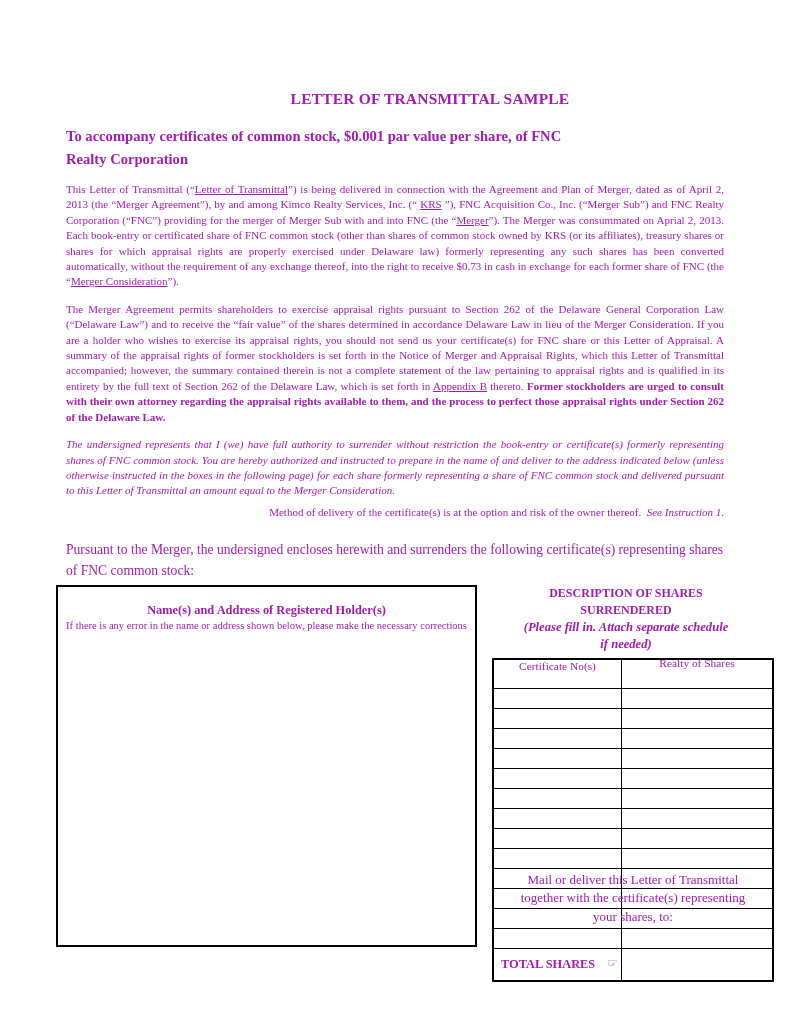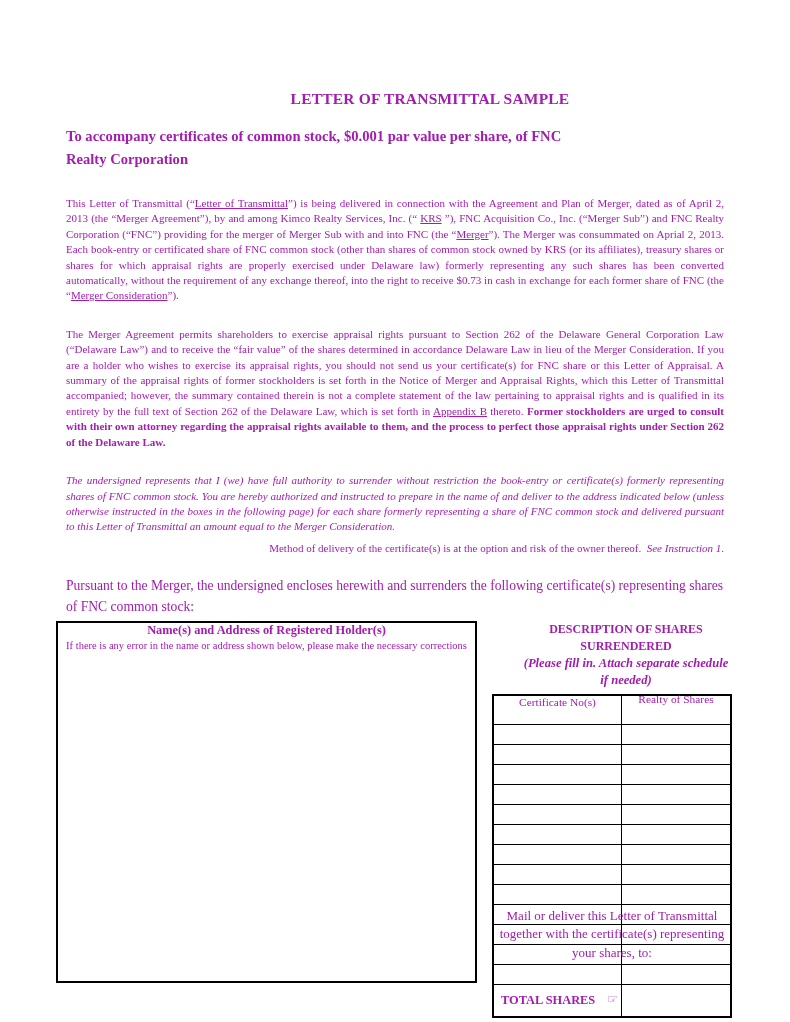--- a/index.html
+++ b/index.html
@@ -22,26 +22,26 @@
     font-size:15.5px;
     letter-spacing:0.2px;
   }
   .subtitle {
     margin-top:17px;
     font-weight:bold;
     font-size:14.6px;
     line-height:23px;
   }
   .para {
-    margin-top:23px;
+    margin-top:12px;
     font-size:11px;
     line-height:15.4px;
     text-align:justify;
   }
-  .para.first { margin-top:25px; }
+  .para.first { margin-top:11px; }
   .para .u { text-decoration:underline; }
   .para .b { font-weight:bold; }
   .para .i, .italic { font-style:italic; }
   .method-line {
     margin-top:7px;
     text-align:right;
     font-size:11px;
   }
   .method-line .i { font-style:italic; }
 
@@ -56,39 +56,39 @@
     margin-left:-10px;
     width:704px;
     display:flex;
     align-items:flex-start;
   }
   .holder-box {
     box-sizing:border-box;
     width:421px;
     height:362px;
     border:2px solid #000;
-    padding-top:0;
+    padding-top:16px;
   }
   .holder-title { text-align:center; font-weight:bold; font-size:12.4px; }
   .holder-note  { text-align:center; font-size:10.5px; margin-top:2px; white-space:nowrap; }
   .holder-fill  { height:320px; }
 
   .right-col { width:268px; margin-left:15px; }
   .shares-hdr-line {
     text-align:center; font-weight:bold; font-size:12px; line-height:17px;
   }
   .shares-note-line {
     text-align:center; font-weight:bold; font-style:italic; font-size:12.6px; line-height:17.5px;
   }
 
   .cert-table {
     position:relative;
     box-sizing:border-box;
     margin-top:4px;
-    width:240px;
+    width:282px;
     border:2px solid #000;
     background:transparent;
   }
   .trow { display:flex; border-top:1px solid #000; }
   .trow.header-row { border-top:none; height:28px; align-items:flex-end; }
   .trow.blank-row  { height:19px; }
   .trow.total-row  { height:31px; align-items:center; }
   .cell-l {
     box-sizing:border-box;
     width:128px;

